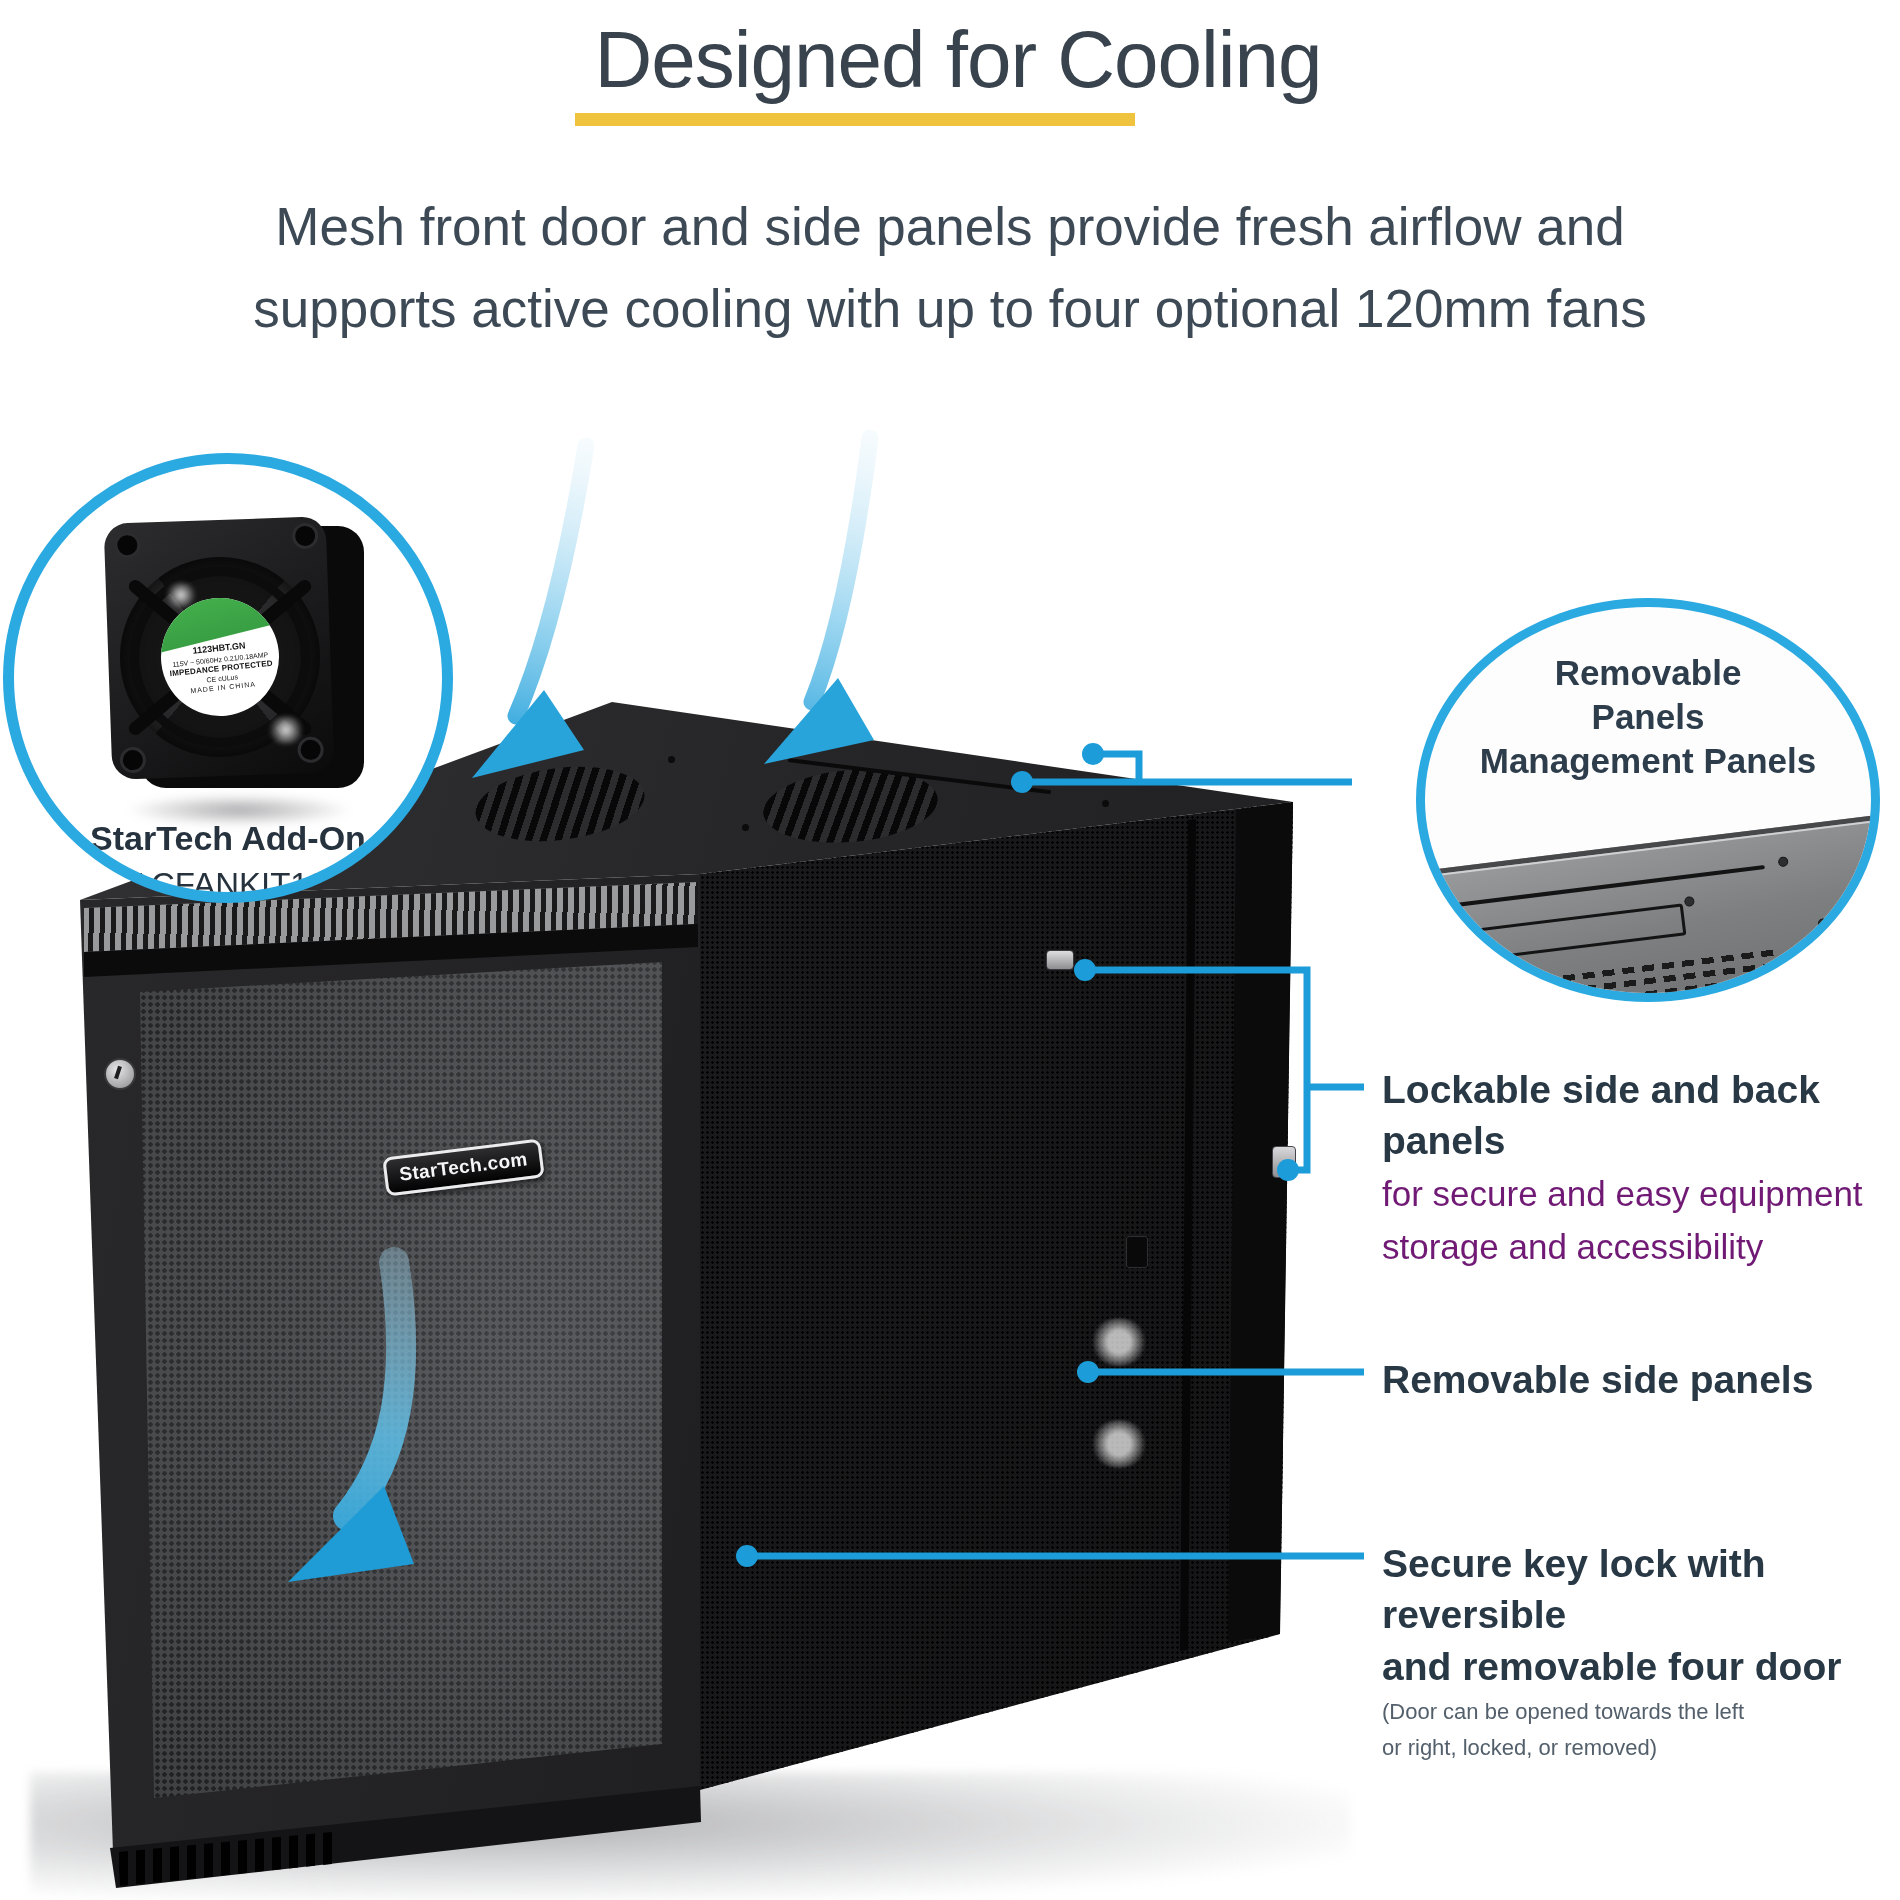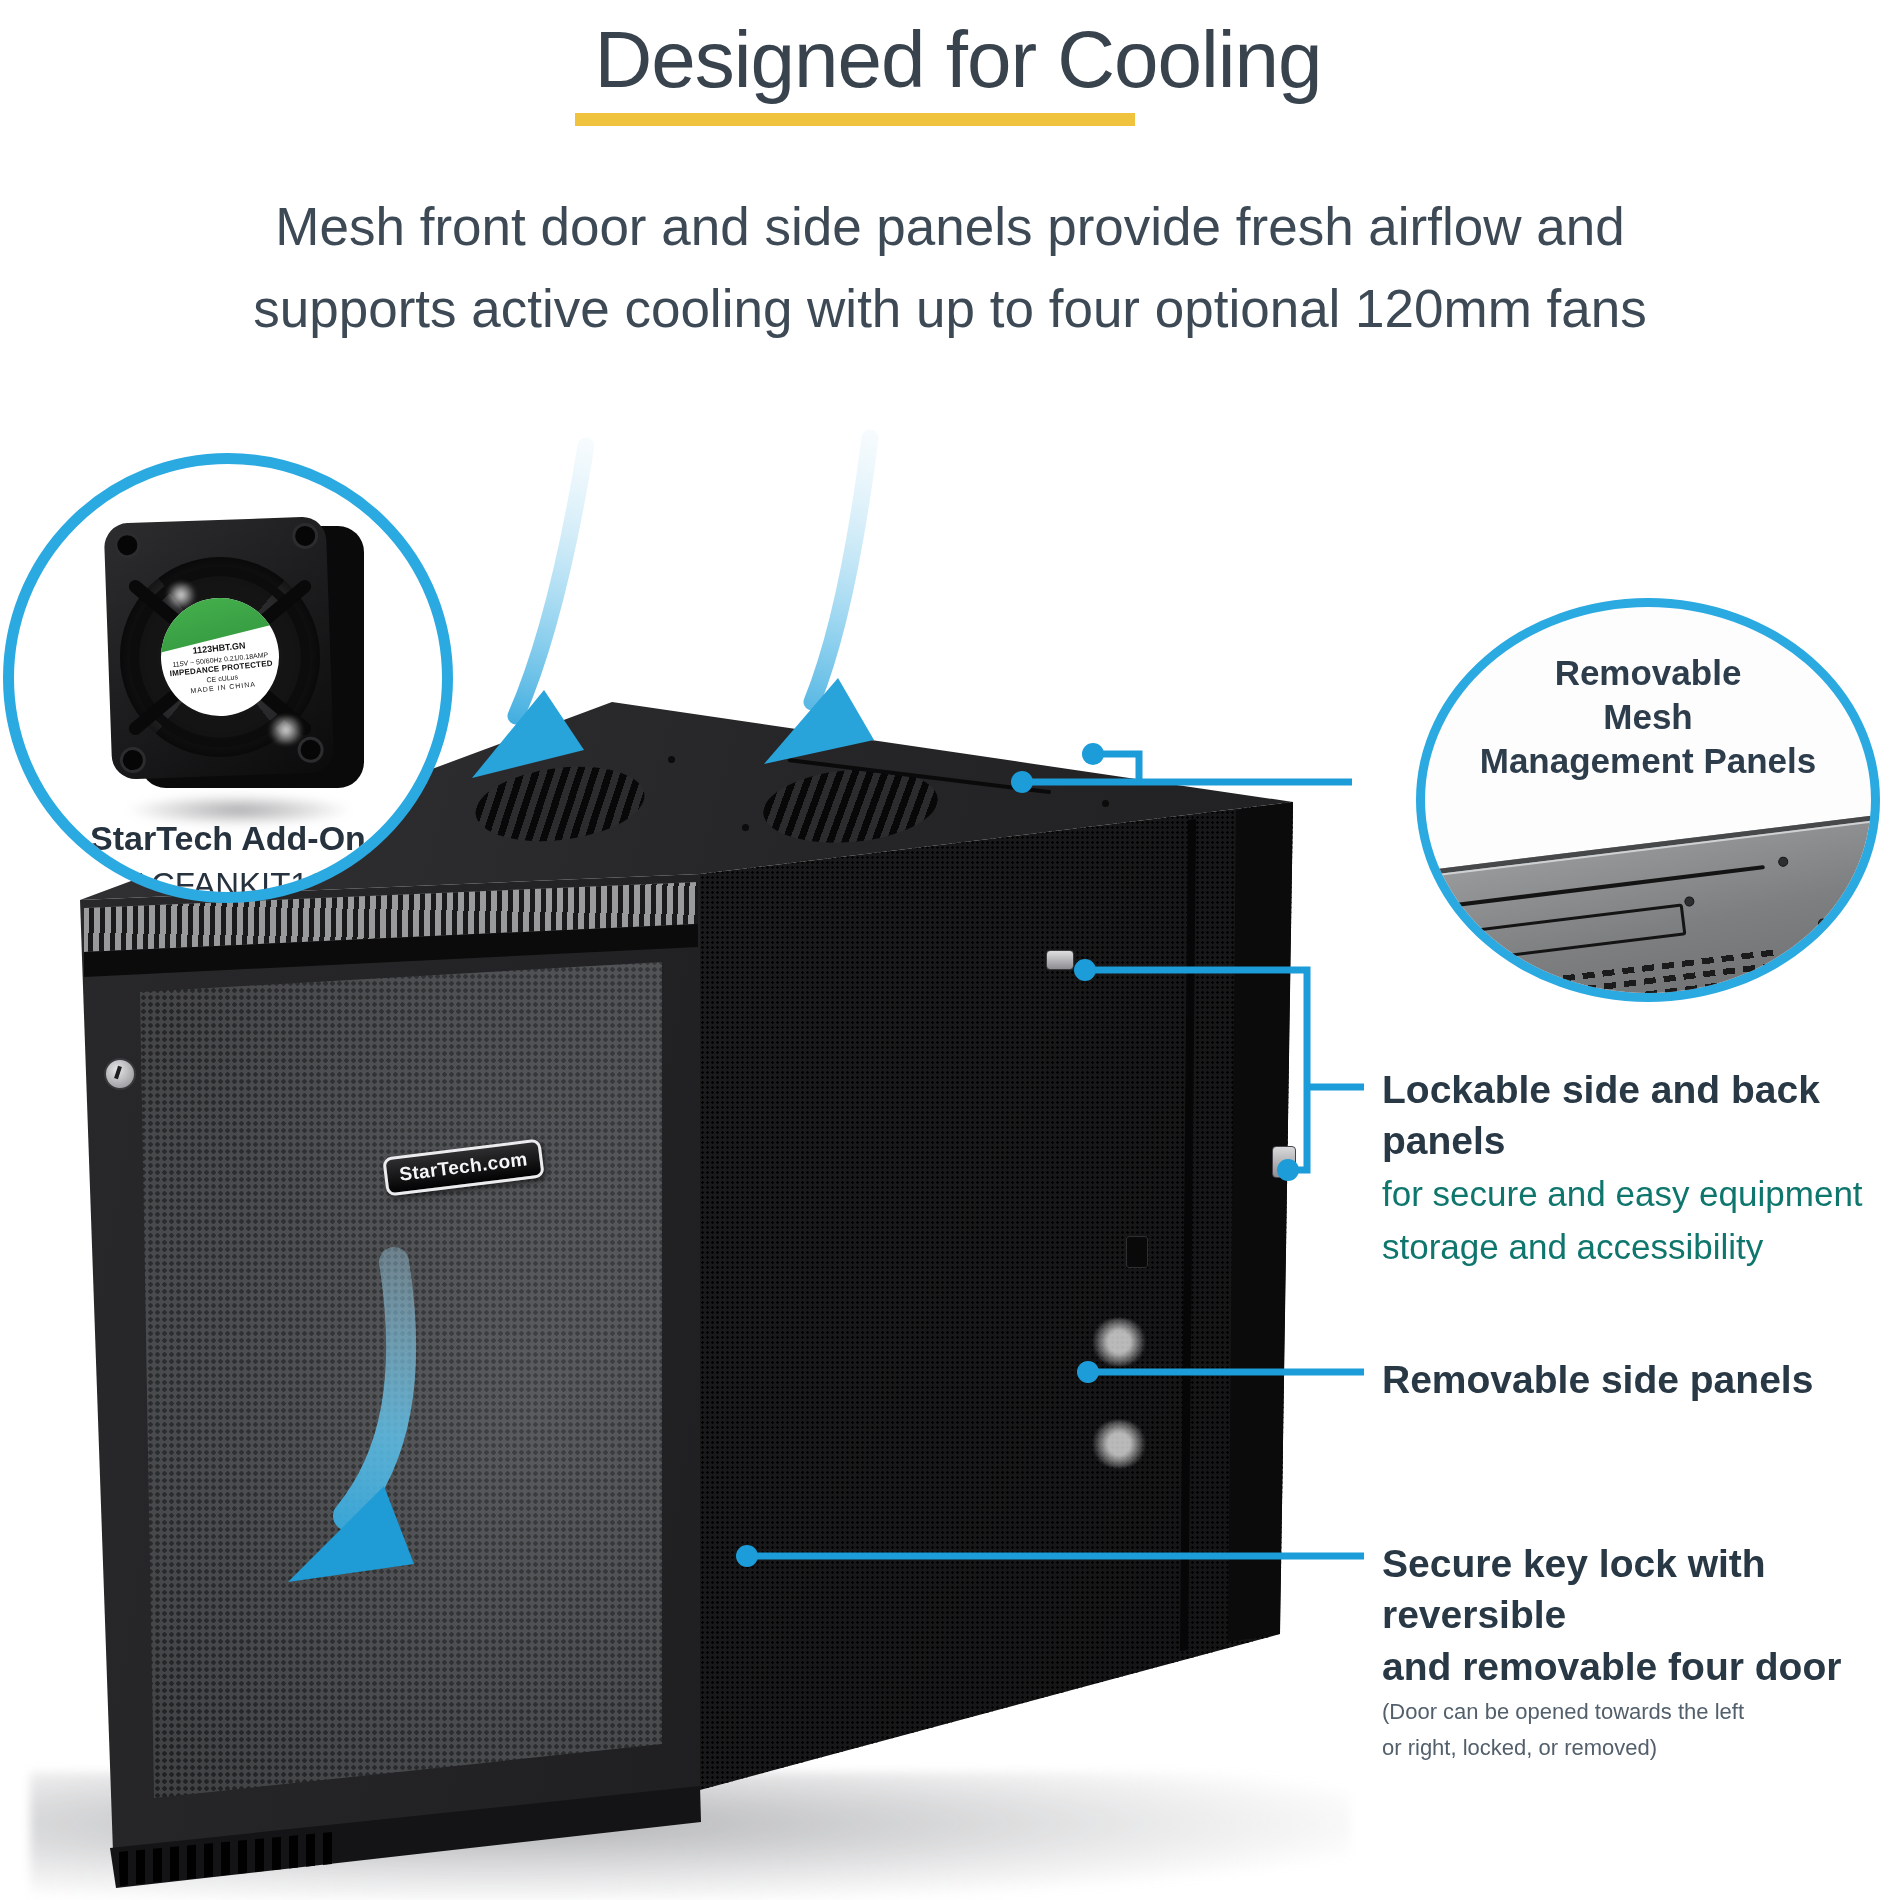--- a/index.html
+++ b/index.html
@@ -111,21 +111,21 @@
   .cp-slot{position:absolute;left:44px;top:36px;width:340px;height:4px;background:#141414;border-radius:2px;}
   .cp-panel{position:absolute;left:26px;top:64px;width:266px;height:26px;border:3px solid #141414;border-radius:3px;}
   .cp-screw{position:absolute;width:8px;height:8px;border-radius:50%;background:#2d2e30;border:1px solid #151517;}
   .cp-vents{position:absolute;left:150px;top:118px;width:236px;height:74px;
     background:repeating-linear-gradient(90deg,#1b1b1c 0 12px,transparent 12px 20px);
     -webkit-mask-image:repeating-linear-gradient(0deg,#000 0 6px,transparent 6px 13px);
     mask-image:repeating-linear-gradient(0deg,#000 0 6px,transparent 6px 13px);}
 
   
   .co-heading{font-size:39px;font-weight:700;color:#293845;line-height:1.32;}
-  .co-body{font-size:35px;font-weight:400;color:#0f766e;line-height:1.52;}
+  .co-body{font-size:35px;font-weight:400;color:#701a75;line-height:1.52;}
   .co-note{font-size:22px;font-weight:400;color:#53606c;line-height:1.45;}
   .co-lockable{left:1382px;top:1064px;}
   .co-sidepanels{left:1382px;top:1354px;}
   .co-keylock{left:1382px;top:1538px;}
   .co-keylock .co-note{margin-top:4px;}
 
   svg.overlay{position:absolute;inset:0;pointer-events:none;}
 </style>
 </head>
 <body>
@@ -213,21 +213,21 @@
     </div>
     <div class="abs fan-caption">
       <div class="fan-caption-title">StarTech Add-On</div>
       <div class="fan-caption-sku">ACFANKIT12</div>
     </div>
   </div>
 
   <div class="abs cable-ellipse">
     <div class="cable-text">
       <div>Removable</div>
-      <div>Mesh</div>
+      <div>Panels</div>
       <div>Management Panels</div>
     </div>
     <div class="cable-photo">
       <div class="cp-edge"></div>
       <div class="cp-edge2"></div>
       <div class="cp-slot"></div>
       <div class="cp-panel"></div>
       <div class="cp-screw" style="left:18px;top:68px;"></div>
       <div class="cp-screw" style="left:300px;top:58px;"></div>
       <div class="cp-screw" style="left:398px;top:30px;"></div>

